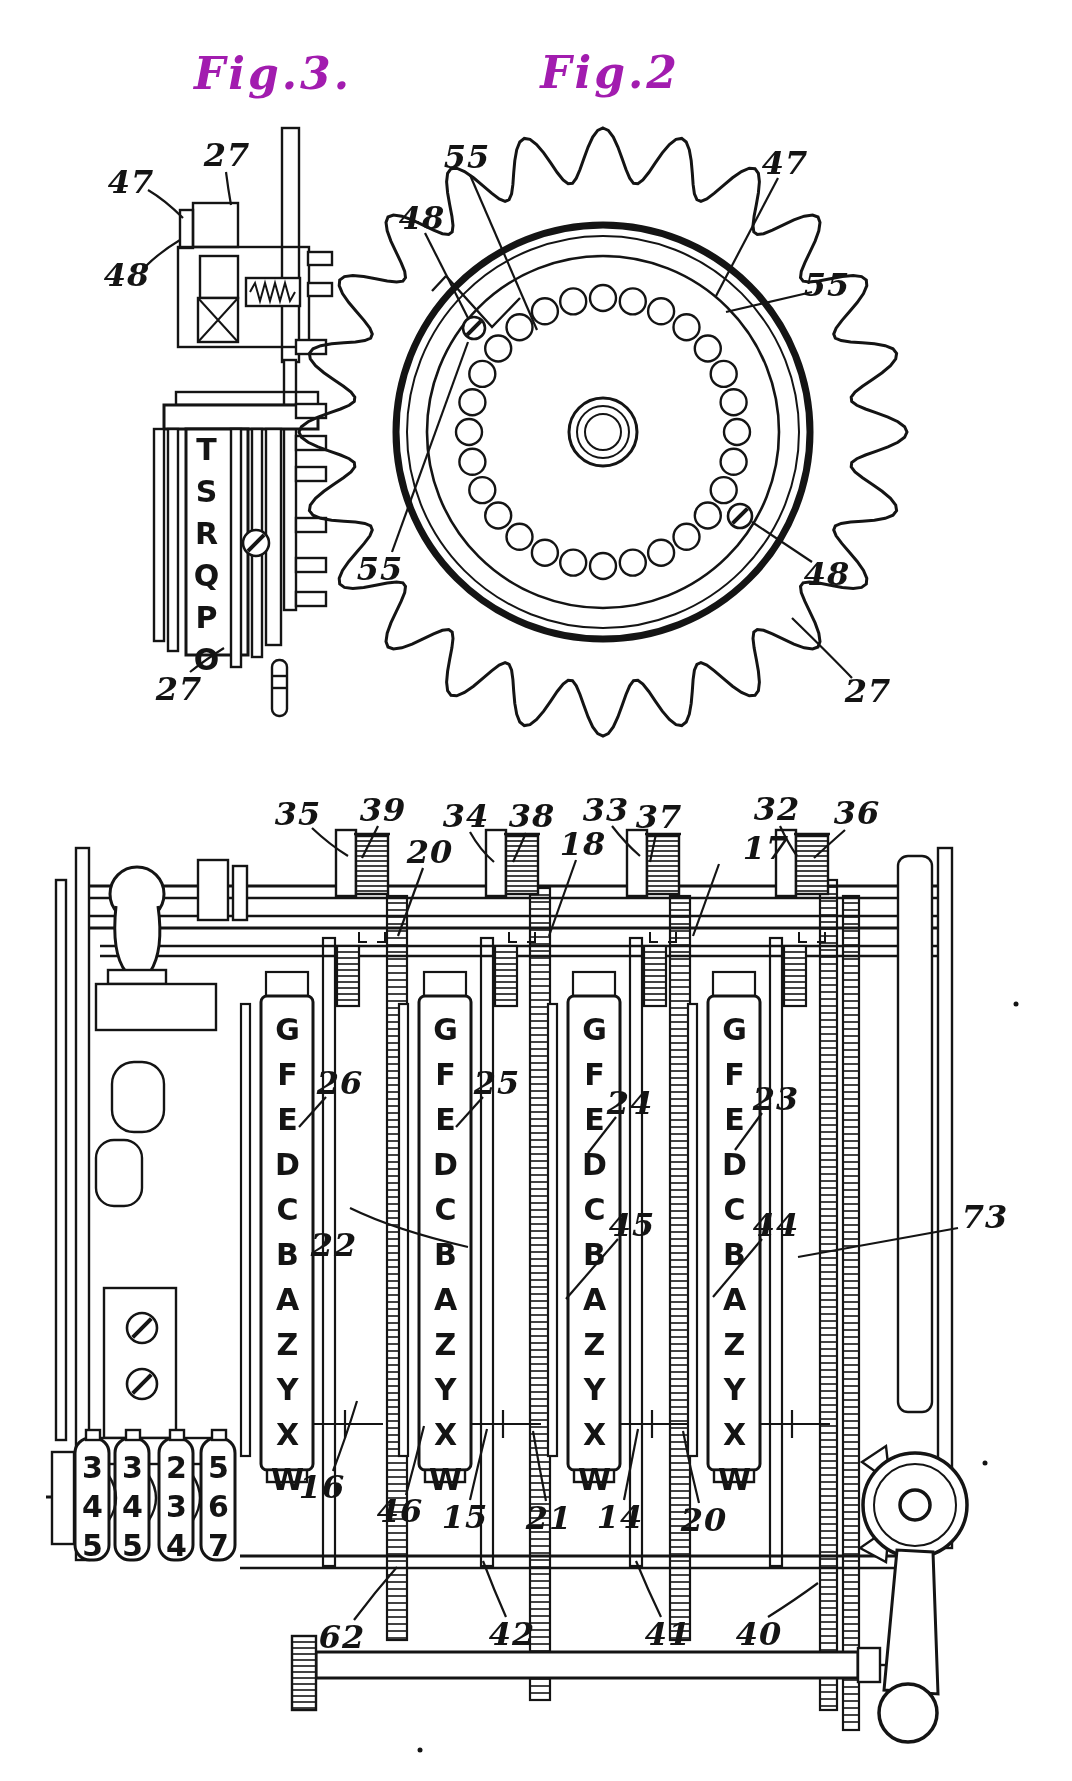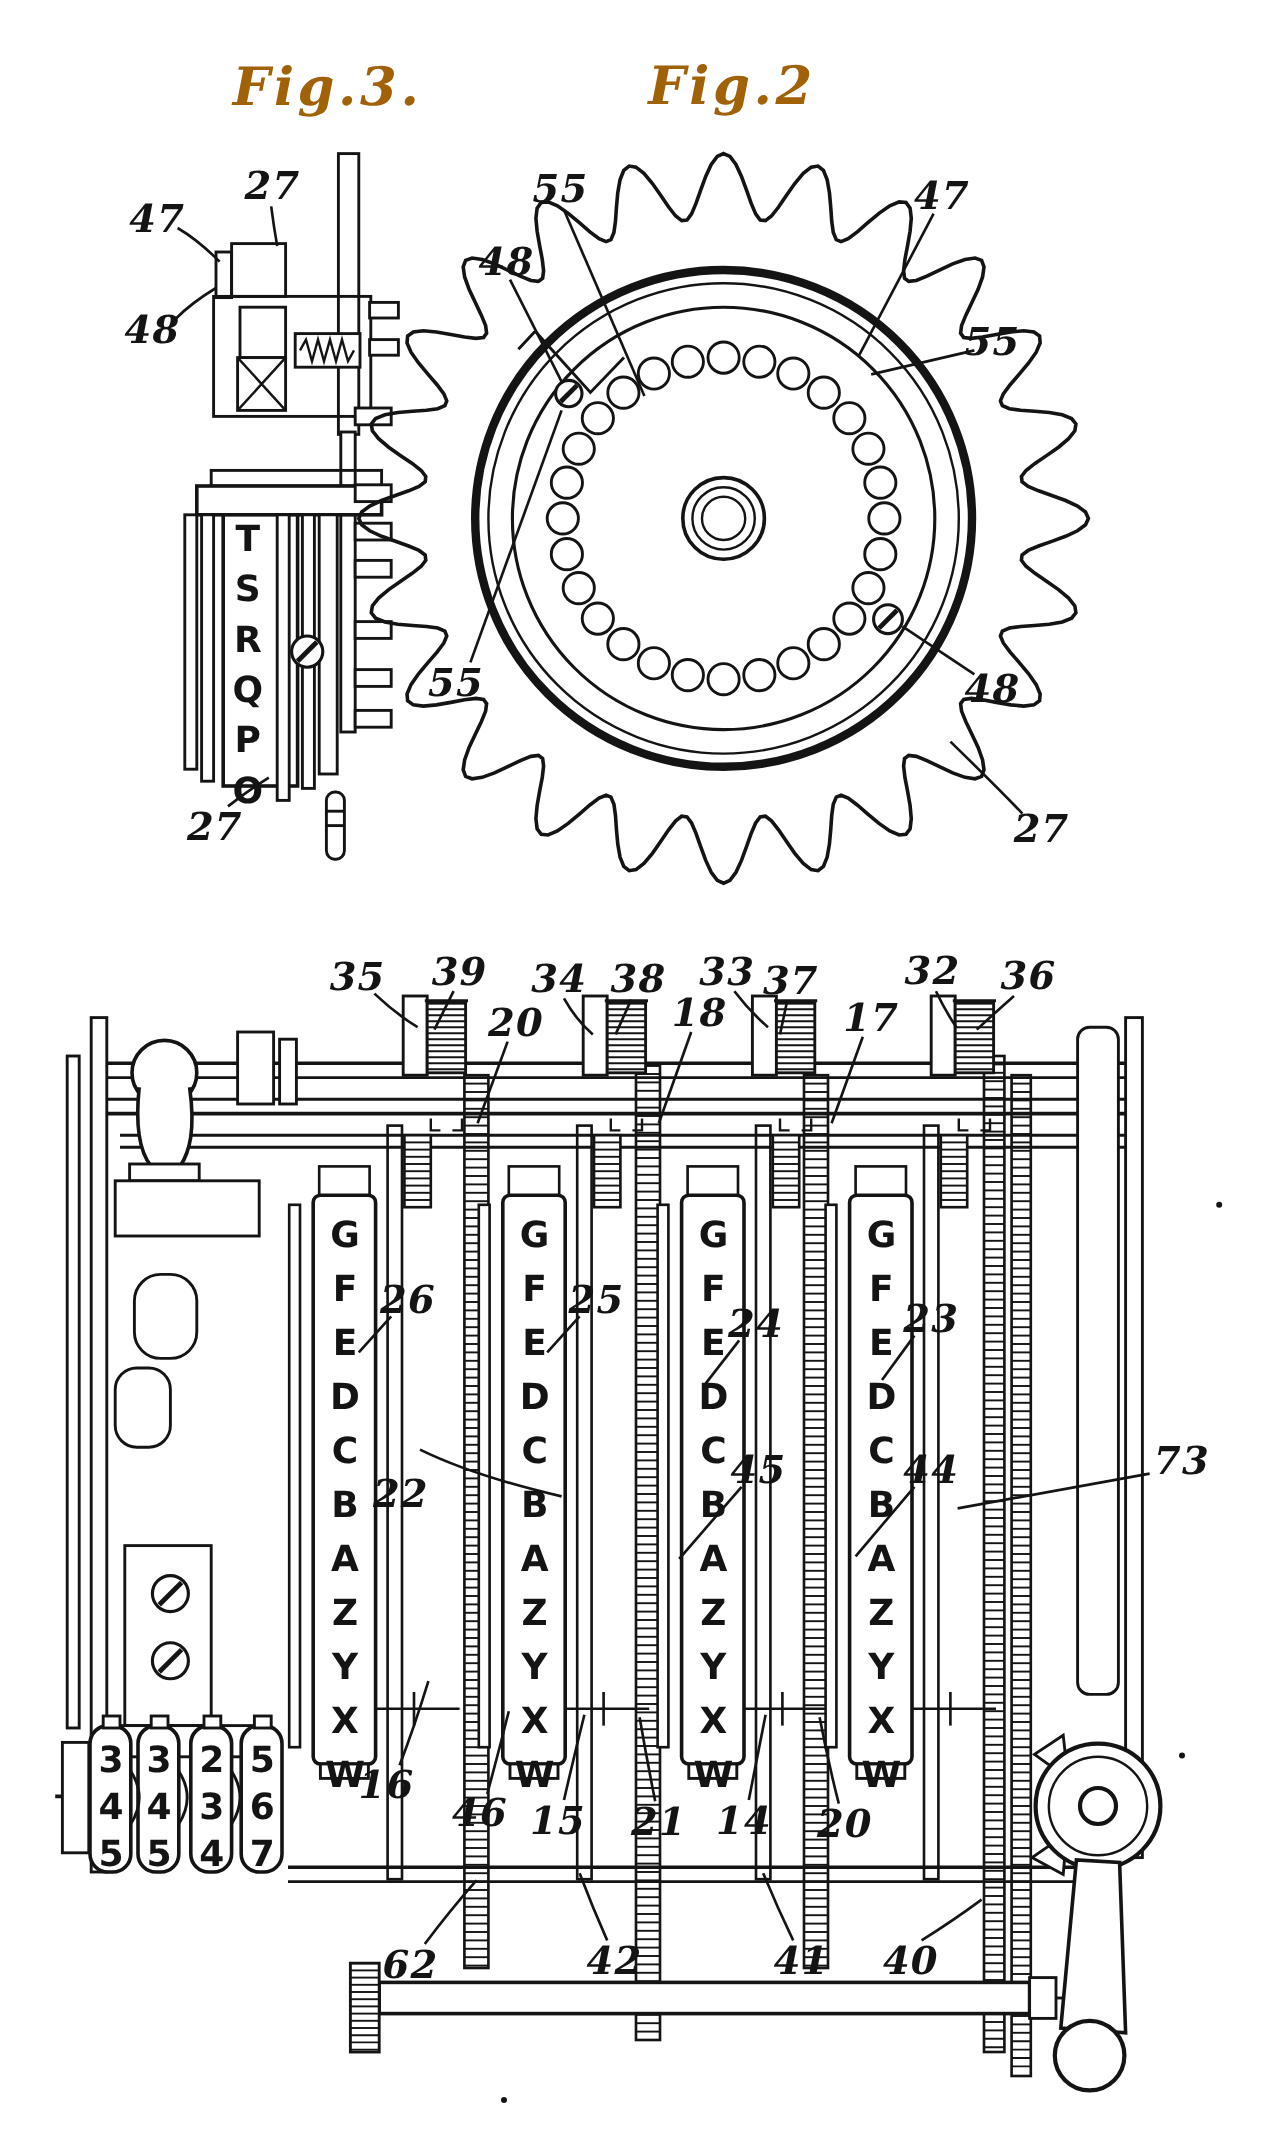--- a/index.html
+++ b/index.html
@@ -1,20 +1,20 @@
 <!DOCTYPE html>
 <html><head>
 <meta charset="utf-8">
 <style>
   html,body{margin:0;padding:0;background:#e8e8e8;}
   .page{position:relative;width:1072px;height:1781px;background:#ffffff;overflow:hidden;
         font-family:"DejaVu Serif",serif;}
   svg{position:absolute;left:0;top:0;}
   .ftitle{position:absolute;transform:translate(-50%,-50%);
-          font:italic bold 44px "DejaVu Serif",serif;color:#a16207;
+          font:italic bold 44px "DejaVu Serif",serif;color:#a21caf;
           letter-spacing:3px;white-space:nowrap;}
   .ref{position:absolute;transform:translate(-50%,-50%);
        font:italic bold 32px "DejaVu Serif",serif;color:#141414;
        letter-spacing:1px;white-space:nowrap;}
   .drum{position:absolute;transform:translateX(-50%);
         writing-mode:vertical-rl;text-orientation:upright;
         font:bold 30px "DejaVu Sans",sans-serif;color:#141414;line-height:1;}
   .drum.f4{letter-spacing:10px;}
   .drum.f3{letter-spacing:7px;}
   .wheel{position:absolute;transform:translateX(-50%);
@@ -969,21 +969,21 @@
 <div class="ref" style="left:298px;top:814px">35</div>
 <div class="ref" style="left:383px;top:810px">39</div>
 <div class="ref" style="left:466px;top:816px">34</div>
 <div class="ref" style="left:532px;top:816px">38</div>
 <div class="ref" style="left:606px;top:810px">33</div>
 <div class="ref" style="left:659px;top:817px">37</div>
 <div class="ref" style="left:777px;top:809px">32</div>
 <div class="ref" style="left:857px;top:813px">36</div>
 <div class="ref" style="left:430px;top:852px">20</div>
 <div class="ref" style="left:583px;top:844px">18</div>
-<div class="ref" style="left:726px;top:848px">17</div>
+<div class="ref" style="left:766px;top:848px">17</div>
 
 <div class="ref" style="left:340px;top:1083px">26</div>
 <div class="ref" style="left:497px;top:1083px">25</div>
 <div class="ref" style="left:630px;top:1103px">24</div>
 <div class="ref" style="left:776px;top:1099px">23</div>
 <div class="ref" style="left:334px;top:1245px">22</div>
 <div class="ref" style="left:632px;top:1225px">45</div>
 <div class="ref" style="left:776px;top:1225px">44</div>
 <div class="ref" style="left:985px;top:1217px">73</div>
 

